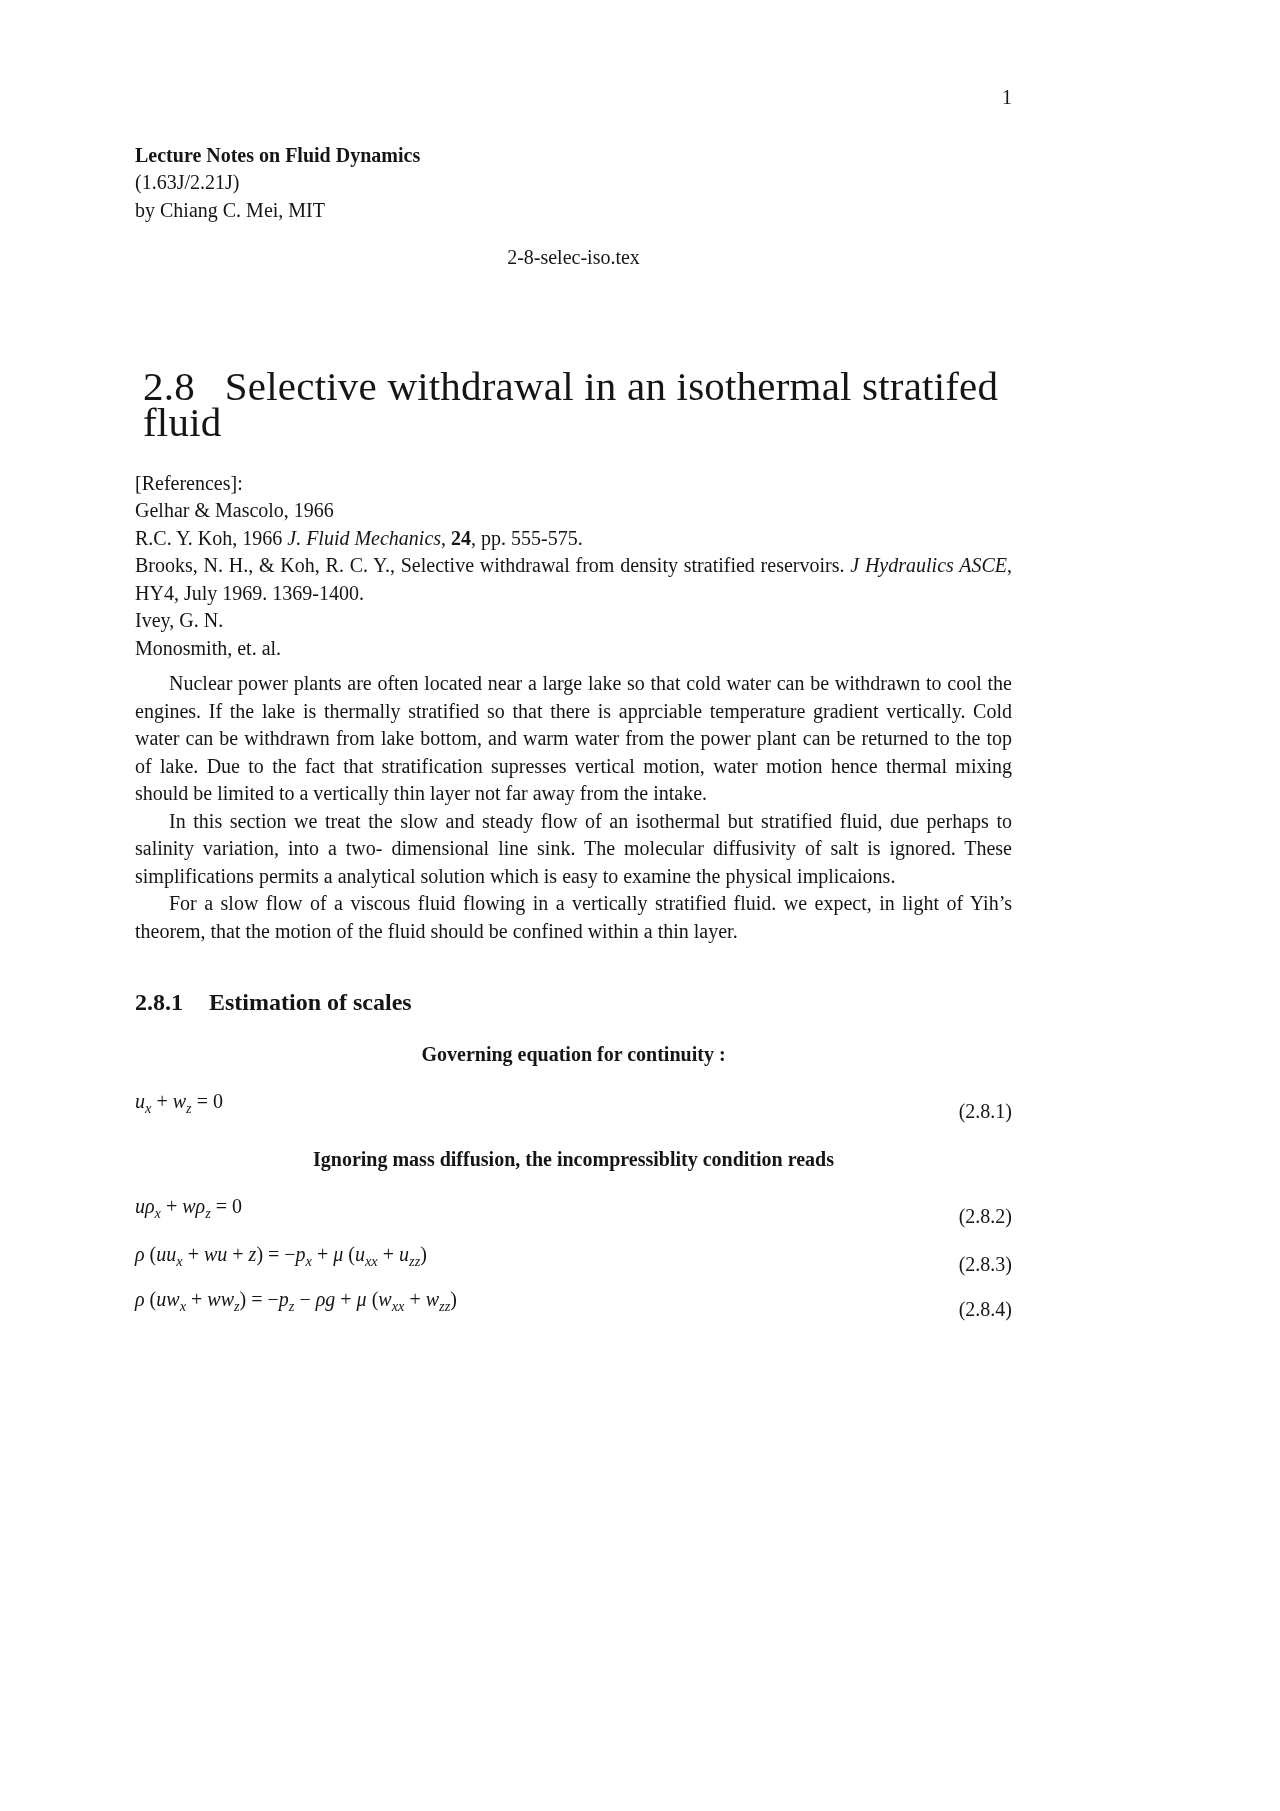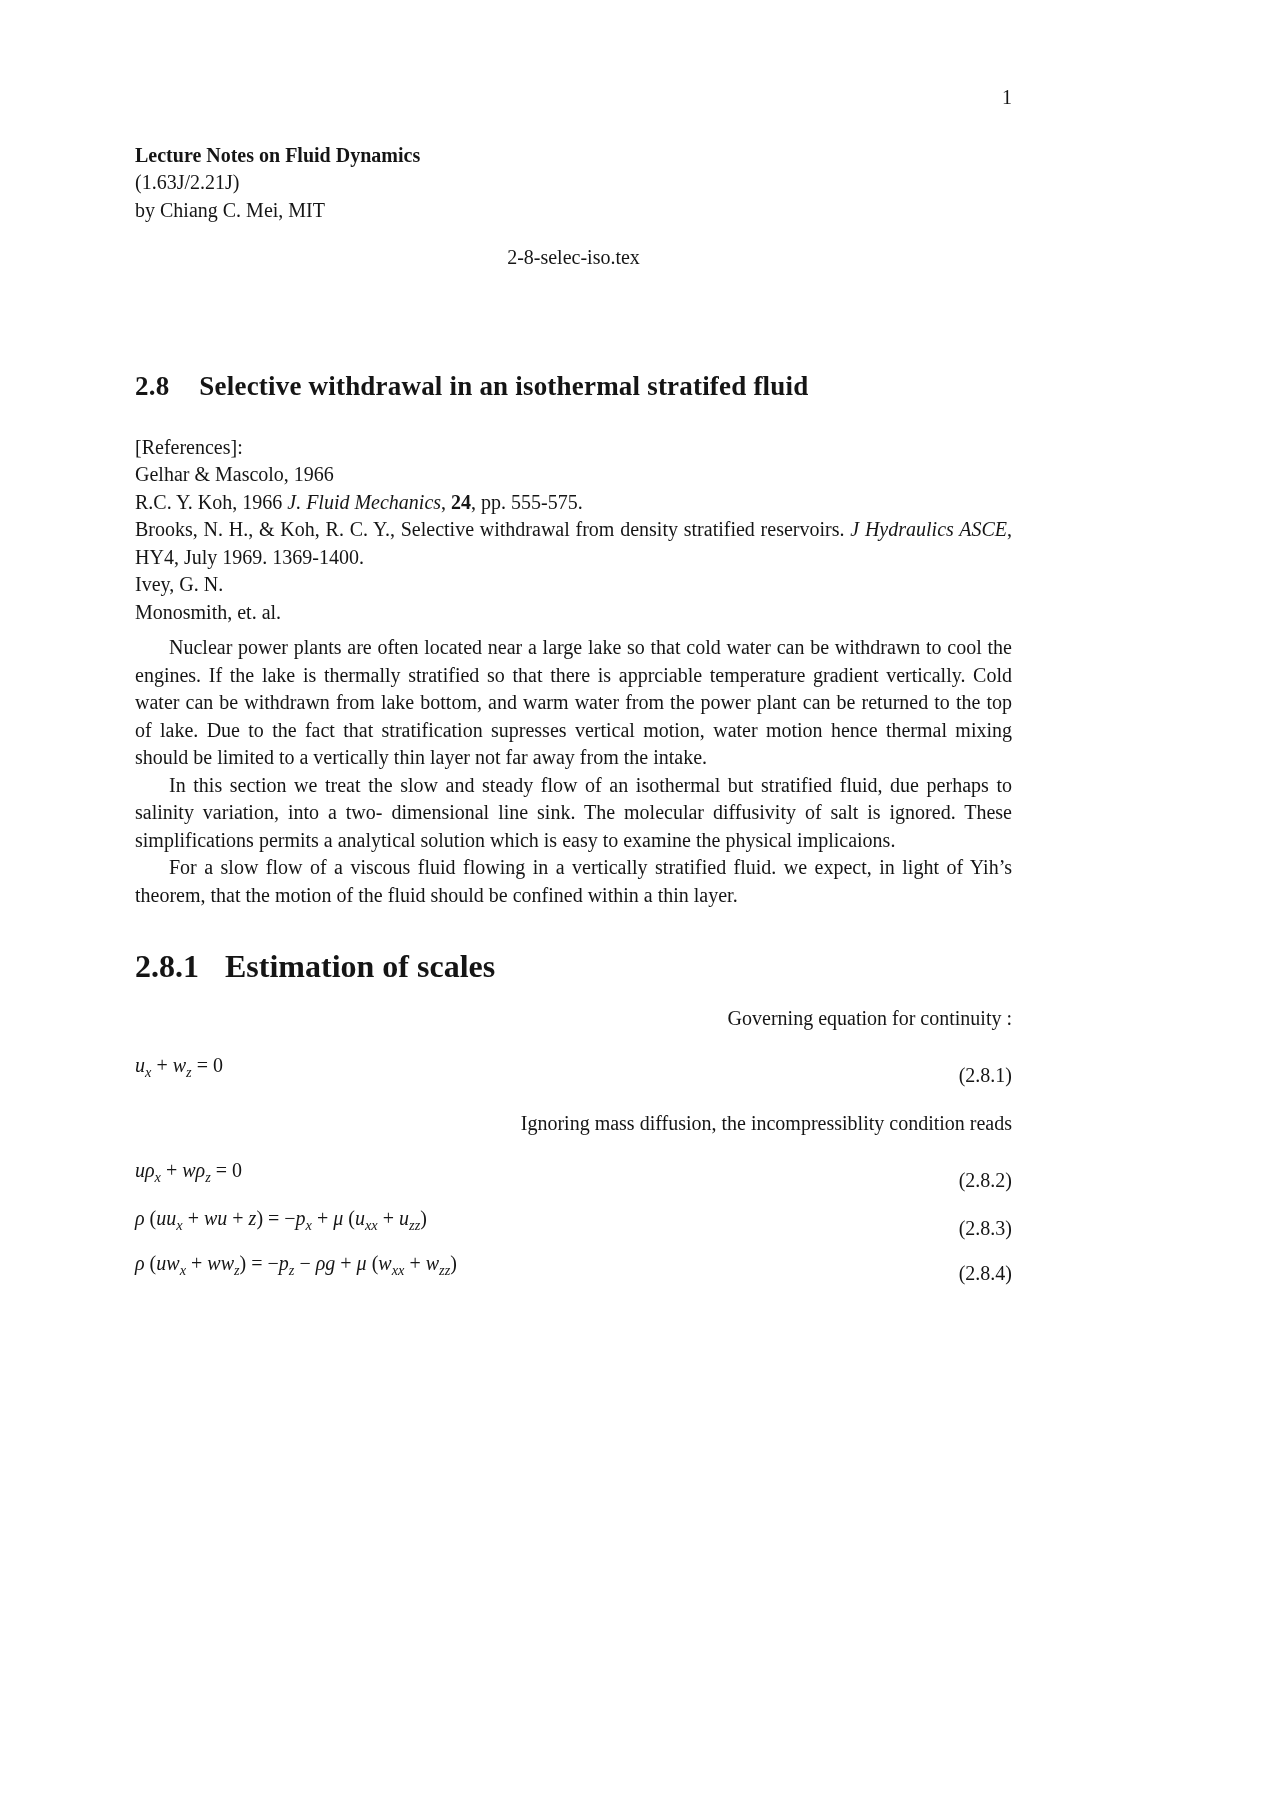--- a/index.html
+++ b/index.html
@@ -32,47 +32,49 @@
     text-align: left;
     margin-bottom: 14px;
   }
   .doc-title { font-weight: bold; }
   .filename {
     margin-top: 20px;
     text-align: center;
   }
   .section-heading {
     margin-top: 96px;
-    font-size: 27px;
-    font-weight: bold;
+    font-size: 41px;
+    font-weight: normal;
     line-height: 36px;
     letter-spacing: 0.2px;
+    margin-left: 8px;
   }
   .section-heading .sec-num { margin-right: 30px; }
   .references {
     margin-top: 30px;
   }
   .references .ref-line {
     text-align: justify;
   }
   .body-paragraphs { margin-top: 8px; }
   .para {
     text-align: justify;
     text-indent: 34px;
   }
   .subsection-heading {
     margin-top: 42px;
-    font-size: 32px;
+    font-size: 24px;
     font-weight: bold;
     line-height: 30px;
   }
   .subsection-heading .sub-num { margin-right: 26px; }
   .lead-line {
     margin-top: 24px;
-    text-align: right;
+    text-align: center;
+    font-weight: bold;
   }
   .equation-row {
     position: relative;
     margin-top: 19px;
     text-align: left;
     min-height: 28px;
   }
   .eq-body { font-style: normal; }
   .eq-body i { font-style: italic; }
   .eq-body sub { font-size: 72%; }

